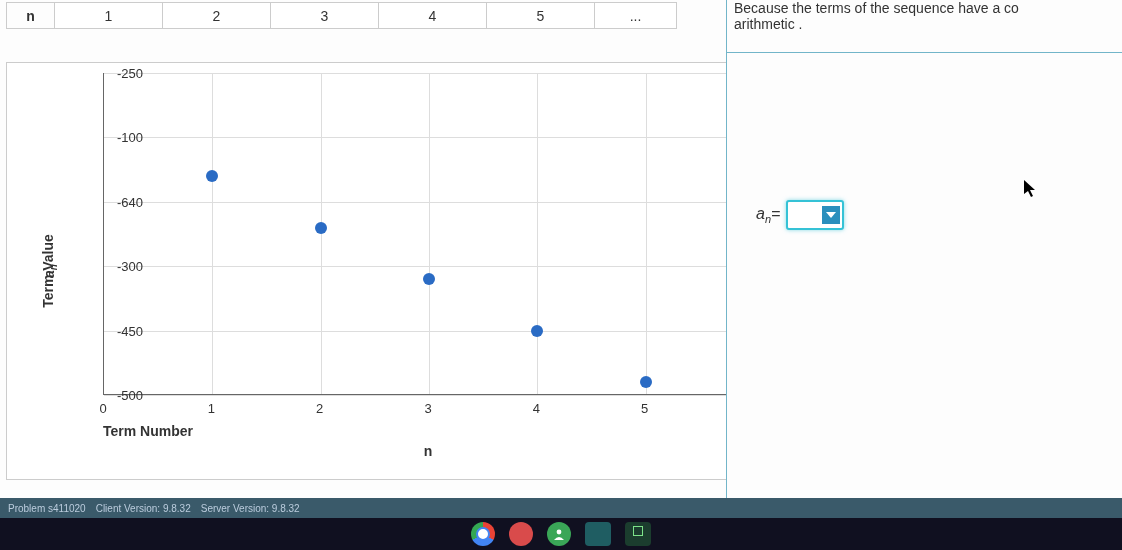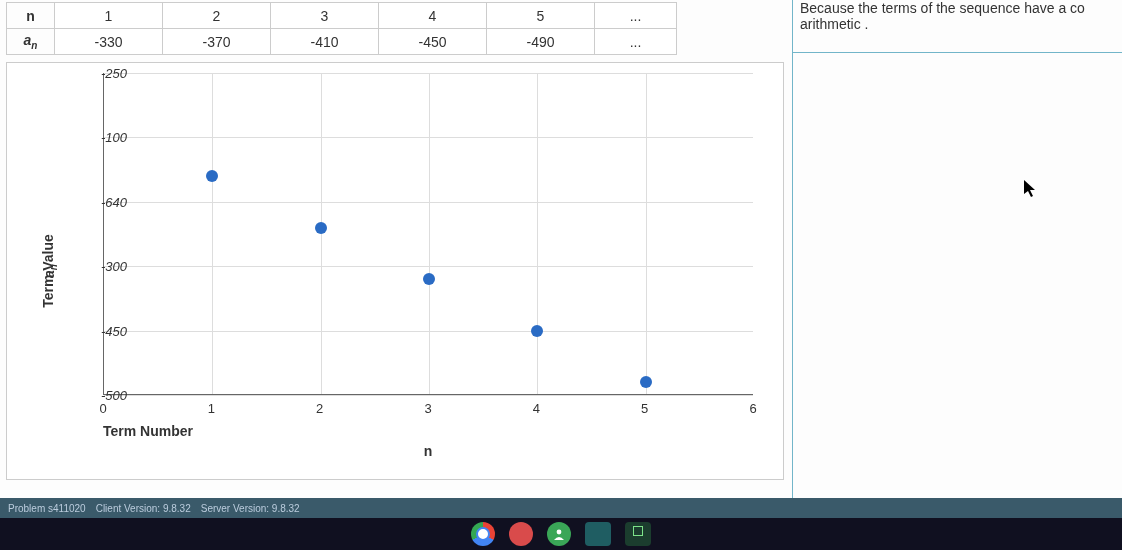--- a/index.html
+++ b/index.html
@@ -1,36 +1,36 @@
 <!DOCTYPE html>
 <html><head>
 <meta charset="utf-8">
 <style>
   * { box-sizing: border-box; margin: 0; padding: 0; }
   html, body { width: 1122px; height: 550px; font-family: Arial, sans-serif; background: #1a1a2e; overflow: hidden; }
   .screen { width: 1122px; height: 550px; position: relative; background: #1a1a2e; }
   .content { position: absolute; top: 0; left: 0; width: 1122px; height: 518px; background: #fdfdfd; }
   .main-panel { position: absolute; top: 0; left: 0; right: 330px; bottom: 0; }
-  .side-panel { position: absolute; top: 0; right: 0; width: 330px; bottom: 0; background: #fdfdfd; }
+  .side-panel { position: absolute; top: 0; right: 0; width: 396px; bottom: 0; background: #fdfdfd; }
   .upper-right-text { position:absolute; top:0; left:8px; right:0; font-size:14px; color:#333; }
   .seq-table { position: absolute; top: 2px; left: 6px; border-collapse: collapse; background: #fff; }
   .seq-table td { border: 1px solid #ccc; text-align: center; font-size: 14px; height: 26px; color:#333; }
   .seq-table td.hdr { width: 48px; background:#fdfdfd; font-weight:bold; }
   .seq-table td.cell { width: 108px; }
   .seq-table td.ell { width: 82px; }
   .an-label { font-style: italic; }
   .an-label sub { font-size: 10px; font-style: italic; }
   .graph-box { position: absolute; top: 62px; left: 6px; width: 778px; height: 418px; border: 1px solid #ccc; background: #fff; }
   .ylabel-outer { position: absolute; left: 4px; top: 50%; transform: translateY(-50%) rotate(-90deg); transform-origin: center; font-size: 14px; font-weight: bold; color:#333; white-space: nowrap; }
   .ylabel-inner { position: absolute; left: 36px; top: 50%; transform: translateY(-50%) rotate(-90deg); transform-origin: center; font-size: 14px; font-weight: bold; color:#333; white-space: nowrap; }
   .ylabel-inner sub { font-size: 10px; }
   .plot-area { position: absolute; left: 96px; top: 10px; width: 650px; height: 322px; border-left: 1px solid #666; border-bottom: 1px solid #666; }
   .hgrid { position: absolute; left:0; width:100%; height:0; border-top:1px solid #ddd; }
   .vgrid { position: absolute; top:0; height:100%; width:0; border-left:1px solid #ddd; }
-  .ytick { position: absolute; right: 656px; width: 50px; text-align: right; font-size: 13px; color:#333; transform: translateY(-50%); font-style: italic; }
+  .ytick { position: absolute; right: 640px; width: 50px; text-align: right; font-size: 13px; color:#333; transform: translateY(-50%); }
   .xtick { position: absolute; top: 338px; transform: translateX(-50%); font-size: 13px; color:#333; }
   .pt { position: absolute; width: 12px; height: 12px; border-radius: 50%; background: #2a6bc4; transform: translate(-50%, -50%); }
   .xlabel-outer { position:absolute; left:96px; width:650px; top:360px; text-align:left; font-weight:bold; font-size:14px; color:#333;}
   .xlabel-inner { position:absolute; left:96px; width:650px; top:380px; text-align:center; font-weight:bold; font-size:14px; color:#333;}
   .bottom-prompt { position:absolute; left:8px; bottom:6px; font-size:14px; color:#333; }
   .side-divider { position:absolute; left:0; top:0; width:1px; height:100%; background:#72b5c9; }
   .side-hr { position:absolute; left:0; top:52px; right:0; height:1px; background:#72b5c9; }
   .side-prompt { position:absolute; left:8px; top:58px; right:4px; font-size:14px; color:#333; }
   .explicit-link { color:#2a6bc4; text-decoration: underline; cursor:pointer; }
   .formula-row { position:absolute; left:30px; top:200px; display:flex; align-items:center; gap:6px; }
@@ -61,29 +61,20 @@
 
       <table class="seq-table">
         <tbody>
             <tr>
           <td class="hdr">n</td>
           <td class="cell">1</td>
           <td class="cell">2</td>
           <td class="cell">3</td>
           <td class="cell">4</td>
           <td class="cell">5</td>
-          <td class="ell">...</td>
-        </tr>
-        <tr>
-          <td class="hdr an-label"><span class="an-bind-html">a<sub>n</sub></span></td>
-          <td class="cell">-330</td>
-          <td class="cell">-370</td>
-          <td class="cell">-410</td>
-          <td class="cell">-450</td>
-          <td class="cell">-490</td>
           <td class="ell">...</td>
         </tr>
       </tbody>
         </table>
 
       <div class="graph-box">
         <div class="ylabel-outer">Term Value</div>
         <div class="ylabel-inner an-label"><span class="ylabel-inner-html">a<sub>n</sub></span></div>
 
         <div class="plot-area" id="plot">
@@ -126,20 +117,30 @@
     </div>
 
     <div class="side-panel">
       <div class="side-divider"></div>
       <div class="upper-right-text">
         <span>Because the terms of the sequence have a co</span><br>
         <span>arithmetic .</span>
       </div>
       <div class="side-hr"></div>
 
+      <div class="formula-row">
+        <span class="formula-label"><span class="formula-lhs-html">a<sub>n</sub>=</span></span>
+        <div class="formula-input-wrap">
+          <div class="dd-btn">
+            <svg viewBox="0 0 10 10">
+                <polygon points="0,2 10,2 5,8" fill="#fff"></polygon>
+              </svg>
+          </div>
+        </div>
+      </div>
 
       <div class="cursor-arrow">
         <svg width="16" height="20" viewBox="0 0 16 20">
             <polygon points="0,0 0,14 4,11 7,17 9,16 6,10 11,10" fill="#000"></polygon>
           </svg>
       </div>
     </div>
 
   </div>
 

